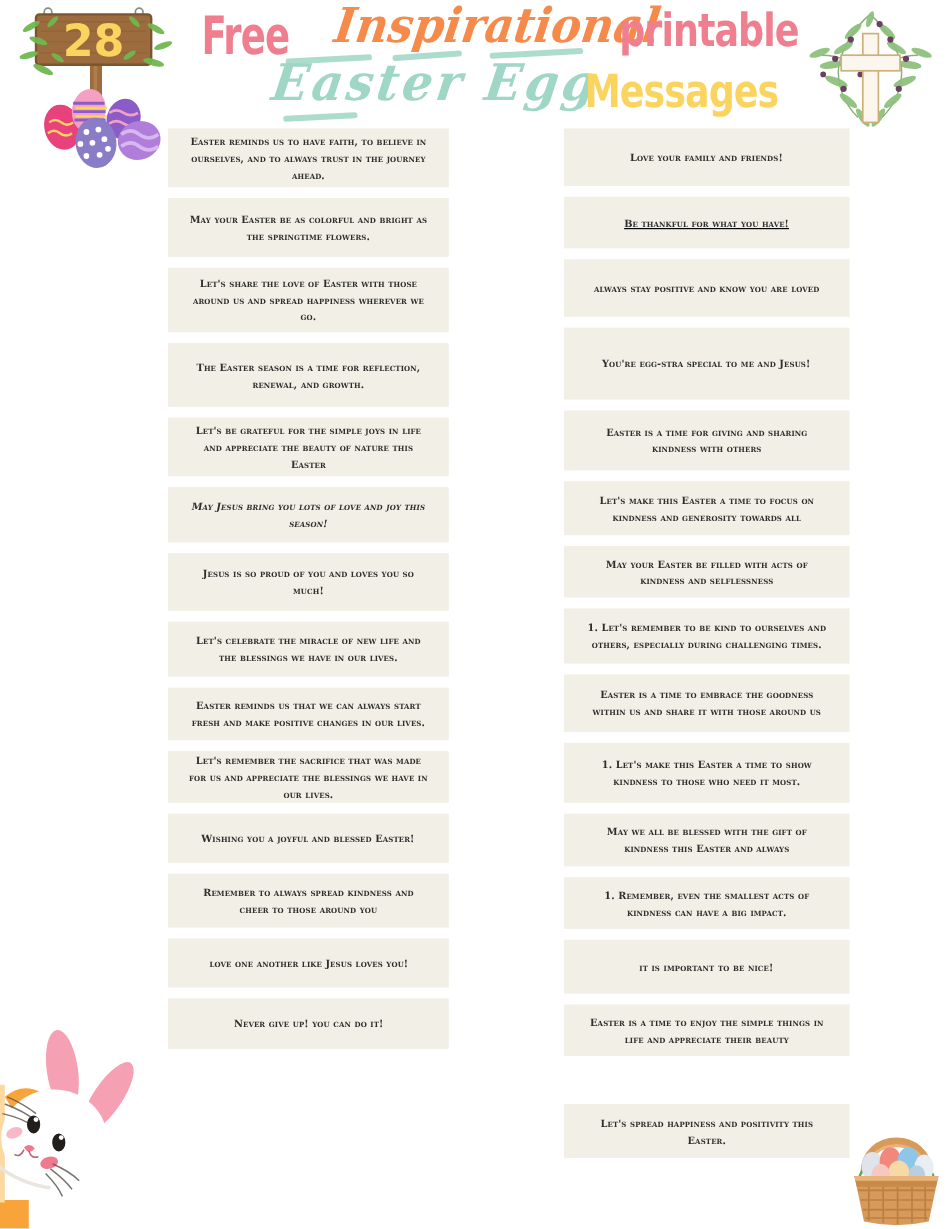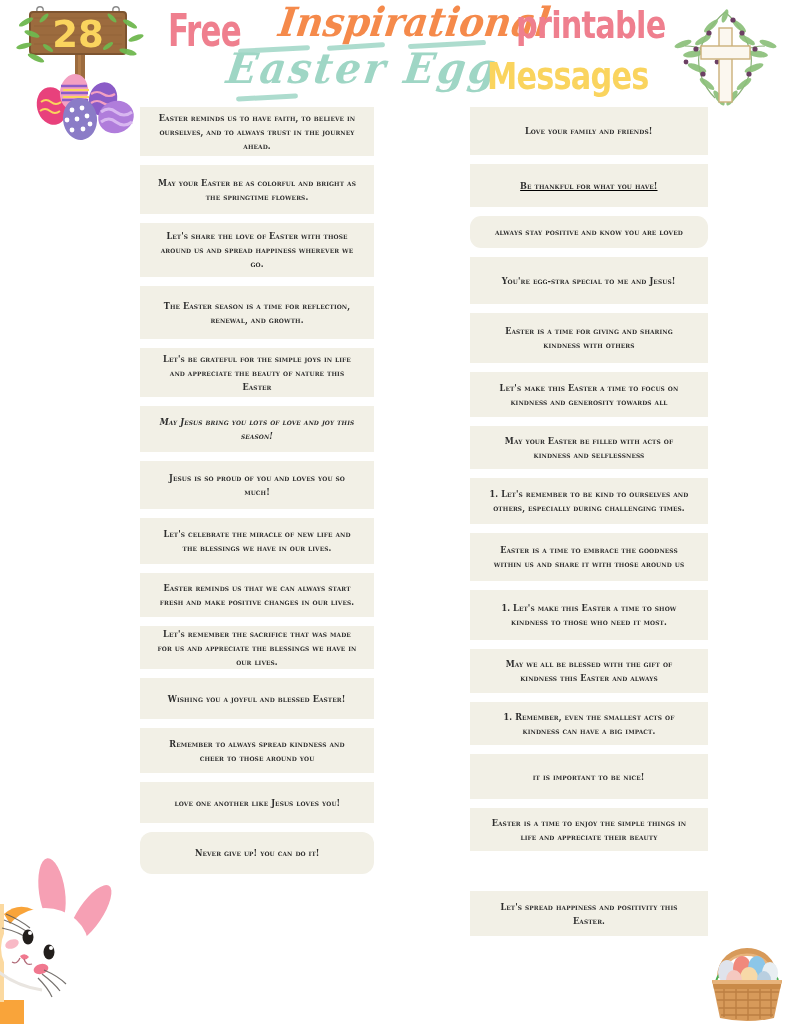--- a/index.html
+++ b/index.html
@@ -283,36 +283,36 @@
     </div>
     <div class="msg-card" style="height: 41px; margin-bottom: 9px;">
       <span class="msg-text">Wishing you a joyful and blessed Easter!</span>
     </div>
     <div class="msg-card" style="height: 45px; margin-bottom: 9px;">
       <span class="msg-text">Remember to always spread kindness and cheer to those around you</span>
     </div>
     <div class="msg-card" style="height: 41px; margin-bottom: 9px;">
       <span class="msg-text">love one another like Jesus loves you!</span>
     </div>
-    <div class="msg-card" style="height: 42px; margin-bottom: 9px; border-radius: 12px;">
+    <div class="msg-card" style="height: 42px; margin-bottom: 9px;">
       <span class="msg-text">Never give up! you can do it!</span>
     </div>
   </div>
 
 <div id="col-right">
     <div class="msg-card" style="height: 48px; margin-bottom: 9px;">
       <span class="msg-text">Love your family and friends!</span>
     </div>
     <div class="msg-card" style="height: 43px; margin-bottom: 9px; text-decoration: underline;">
       <span class="msg-text">Be thankful for what you have!</span>
     </div>
-    <div class="msg-card" style="height: 32px; margin-bottom: 9px; border-radius: 11px;">
+    <div class="msg-card" style="height: 48px; margin-bottom: 9px;">
       <span class="msg-text">always stay positive and know you are loved</span>
     </div>
-    <div class="msg-card" style="height: 47px; margin-bottom: 9px;">
+    <div class="msg-card" style="height: 60px; margin-bottom: 9px;">
       <span class="msg-text">You're egg-stra special to me and Jesus!</span>
     </div>
     <div class="msg-card" style="height: 50px; margin-bottom: 9px;">
       <span class="msg-text">Easter is a time for giving and sharing kindness with others</span>
     </div>
     <div class="msg-card" style="height: 45px; margin-bottom: 9px;">
       <span class="msg-text">Let's make this Easter a time to focus on kindness and generosity towards all</span>
     </div>
     <div class="msg-card" style="height: 43px; margin-bottom: 9px;">
       <span class="msg-text">May your Easter be filled with acts of kindness and selflessness</span>

